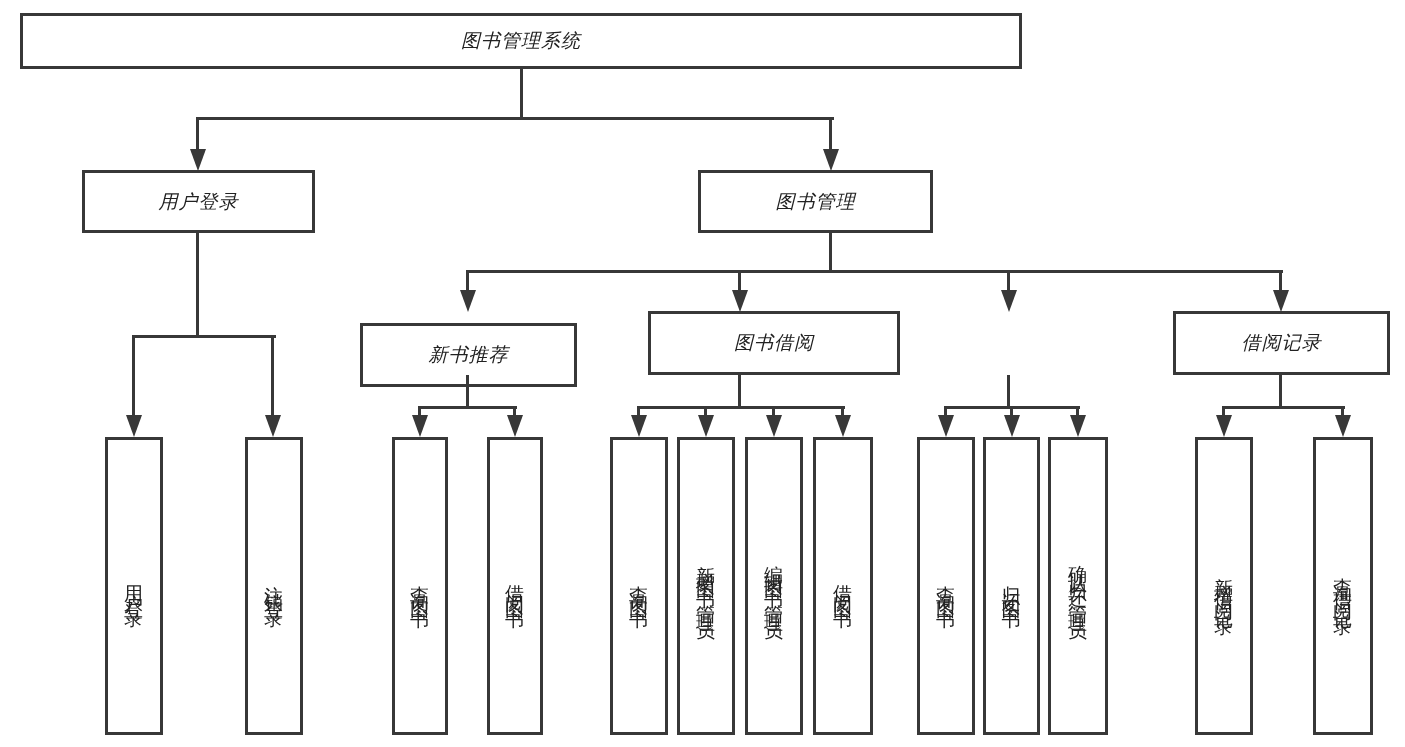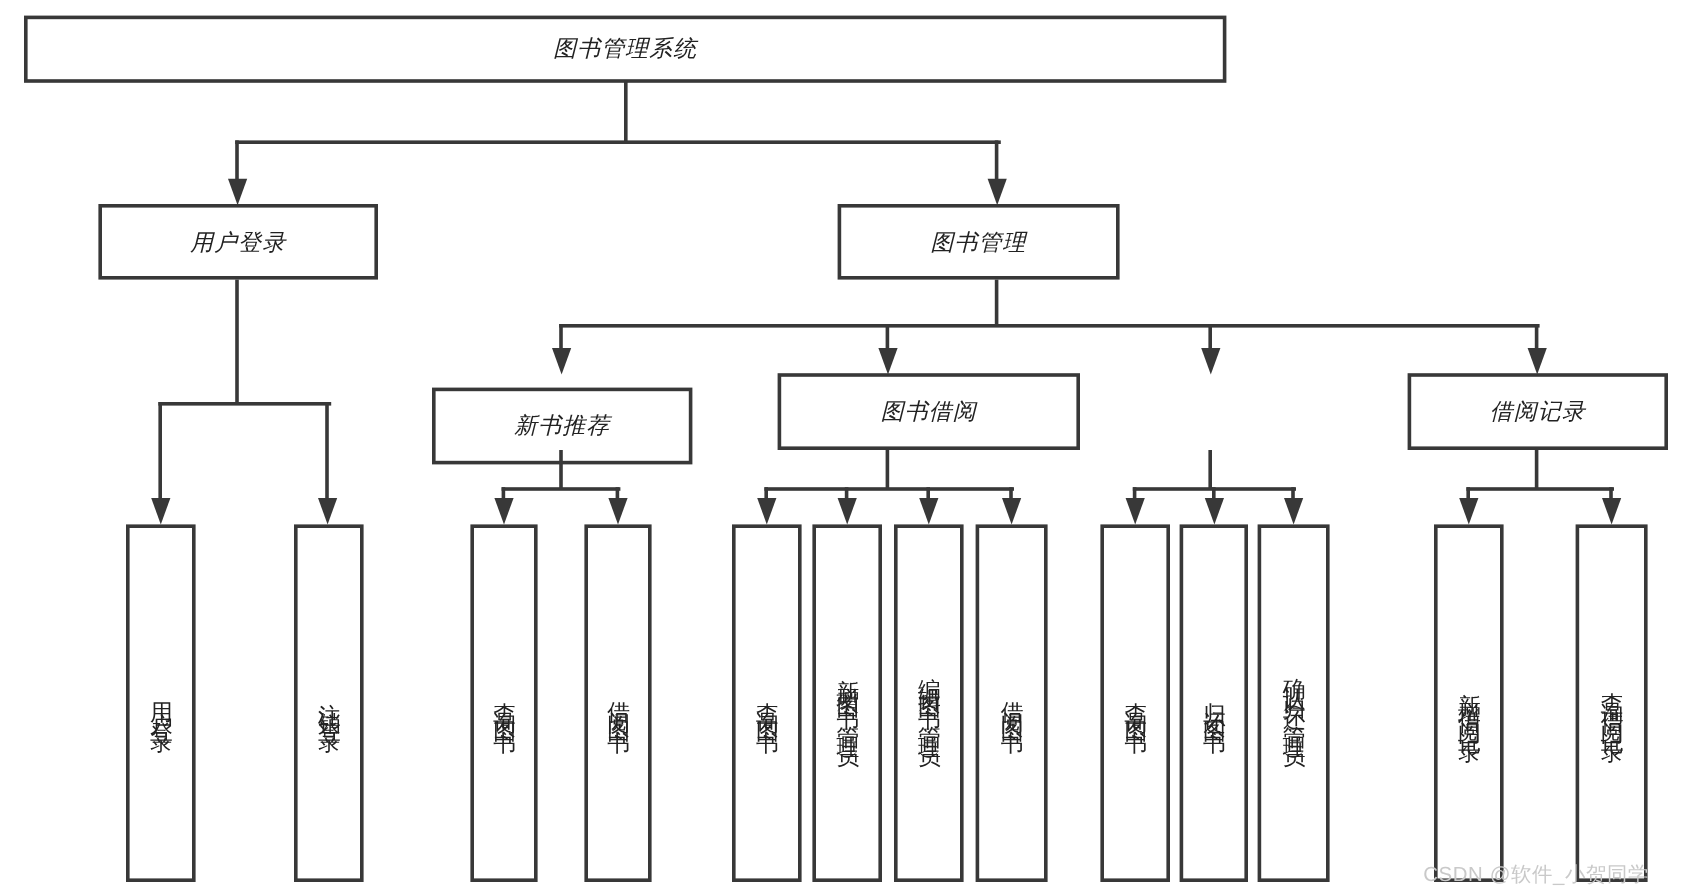--- a/index.html
+++ b/index.html
@@ -175,15 +175,14 @@
   <div class="vline" style="left:1076px;top:406px;height:13px;"></div>
   <div class="arrow" style="left:1070px;top:415px;"></div>
 
   <div class="vline" style="left:1279px;top:375px;height:33px;"></div>
   <div class="hline" style="left:1222px;top:406px;width:123px;"></div>
   <div class="vline" style="left:1222px;top:406px;height:13px;"></div>
   <div class="arrow" style="left:1216px;top:415px;"></div>
   <div class="vline" style="left:1341px;top:406px;height:13px;"></div>
   <div class="arrow" style="left:1335px;top:415px;"></div>
 
-  <div id="watermark">CSDN @软件_小贺同学</div>
 
 </div>
 
 </body></html>

